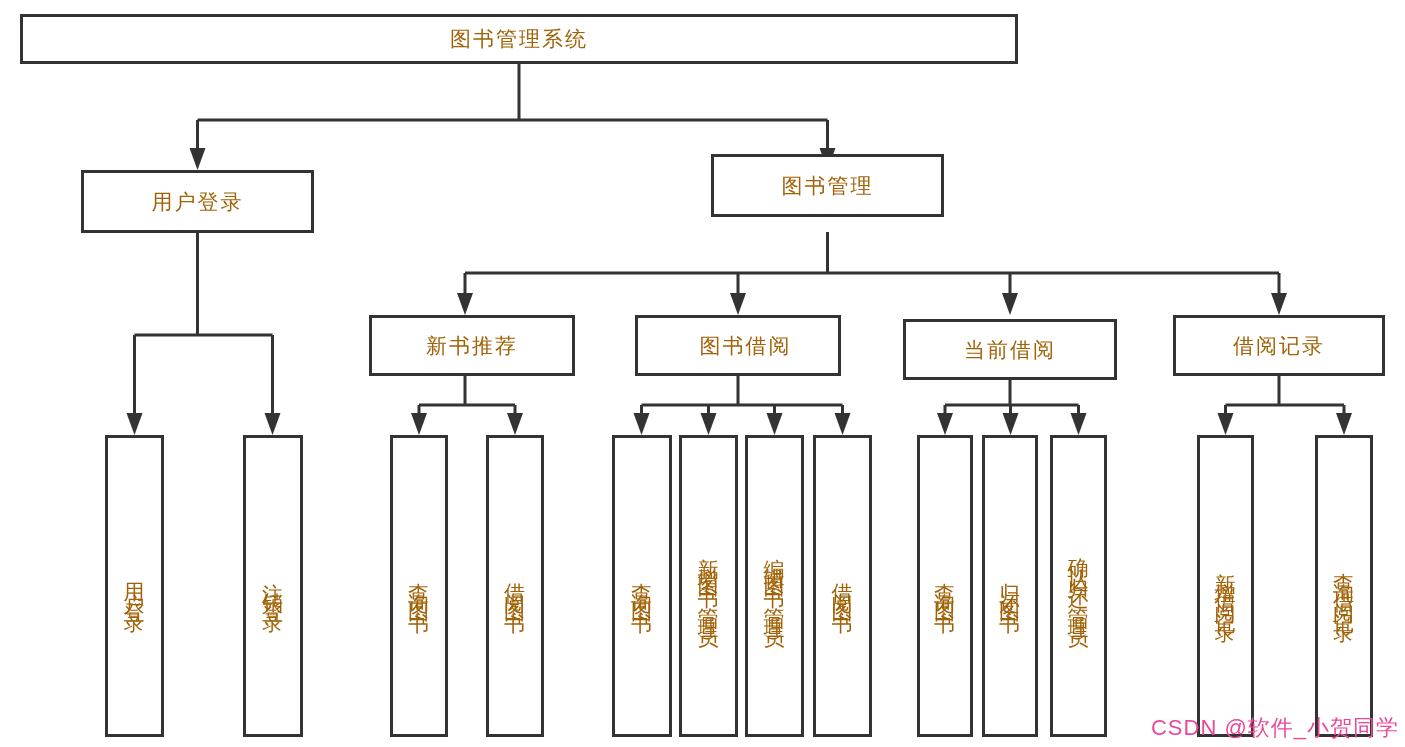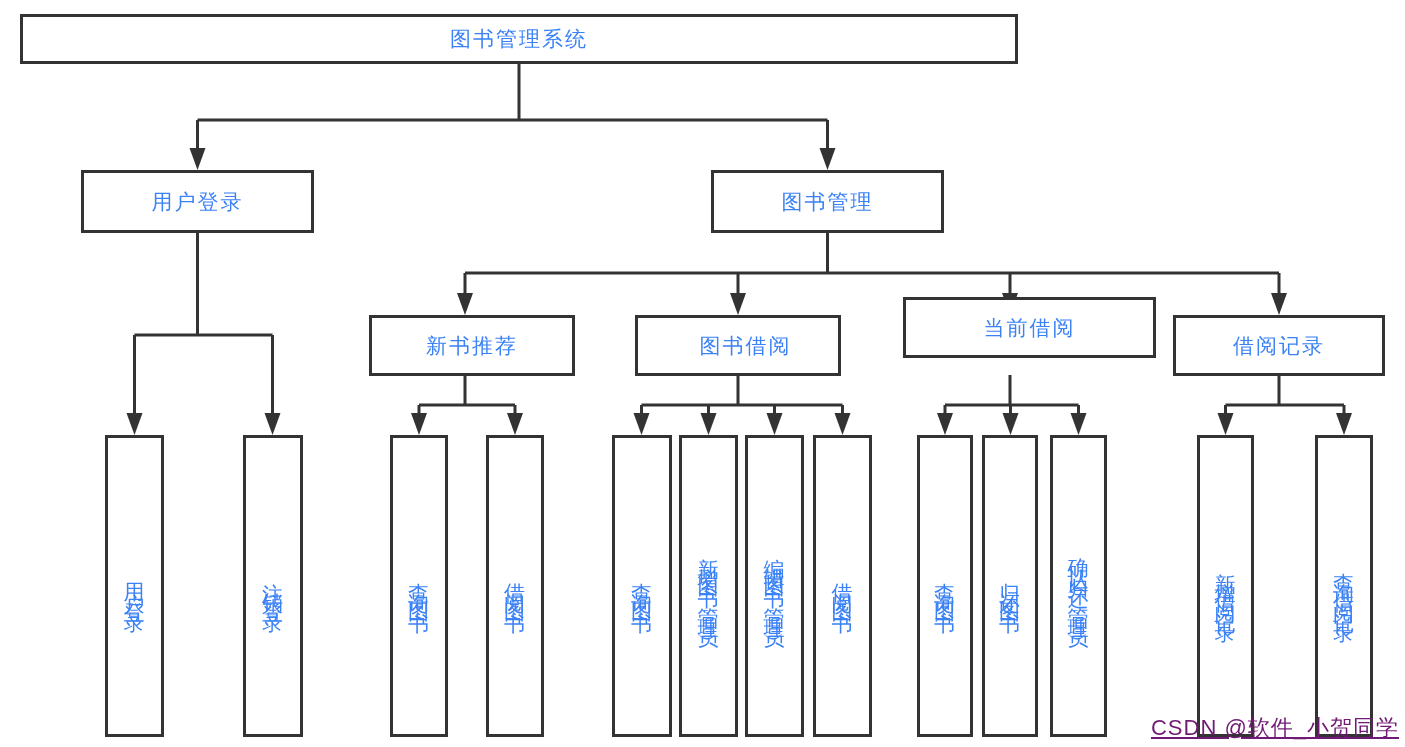--- a/index.html
+++ b/index.html
@@ -24,21 +24,21 @@
   }
   .node {
     position: absolute;
     box-sizing: border-box;
     border: 3px solid #333333;
     background: #ffffff;
     display: flex;
     align-items: center;
     justify-content: center;
     z-index: 1;
-    color: #3b82f6;
+    color: #a16207;
   }
   .hbox span {
     font-size: 21px;
     letter-spacing: 2px;
     white-space: nowrap;
   }
   .vbox {
     top: 435px;
     height: 302px;
   }
@@ -48,25 +48,24 @@
     font-size: 21px;
     letter-spacing: 10px;
     line-height: 1;
     white-space: nowrap;
   }
   .watermark {
     position: absolute;
     right: 6px;
     bottom: 4px;
     font-size: 22px;
-    color: #701a75;
+    color: #ec4899;
     letter-spacing: 1px;
     z-index: 2;
     white-space: nowrap;
-    text-decoration: underline;
   }
 </style>
 </head>
 <body>
 
 <div class="stage">
 
   <svg class="connectors" viewBox="0 0 1405 747" xmlns="http://www.w3.org/2000/svg">
     <path d="M519 64 V120 M197.5 120 H827.5 M197.5 120 V152 M827.5 120 V152
          M197.5 232 V335 M134.5 335 H272.5 M134.5 335 V415 M272.5 335 V415
@@ -98,31 +97,31 @@
     </g>
   </svg>
 
   <div class="node hbox" style="left:20px; top:14px; width:998px; height:50px;">
     <span>图书管理系统</span>
   </div>
 
   <div class="node hbox" style="left:81px; top:170px; width:233px; height:63px;">
     <span>用户登录</span>
   </div>
-  <div class="node hbox" style="left:711px; top:170px; width:233px; height:63px;">
+  <div class="node hbox" style="left:711px; top:154px; width:233px; height:63px;">
     <span>图书管理</span>
   </div>
 
   <div class="node hbox" style="left:362px; top:315px; width:206px; height:61px;margin-left:7px;">
     <span>新书推荐</span>
   </div>
   <div class="node hbox" style="left:635px; top:315px; width:206px; height:61px;padding-left:15px;">
     <span>图书借阅</span>
   </div>
-  <div class="node hbox" style="left:903px; top:297px; width:253px; height:61px;">
+  <div class="node hbox" style="left:903px; top:319px; width:214px; height:61px;">
     <span>当前借阅</span>
   </div>
   <div class="node hbox" style="left:1173px; top:315px; width:212px; height:61px;justify-content:center;">
     <span>借阅记录</span>
   </div>
 
   <div class="node vbox" style="left:105px; width:59px;">
     <span>用户登录</span>
   </div>
   <div class="node vbox" style="left:243px; width:60px;">

